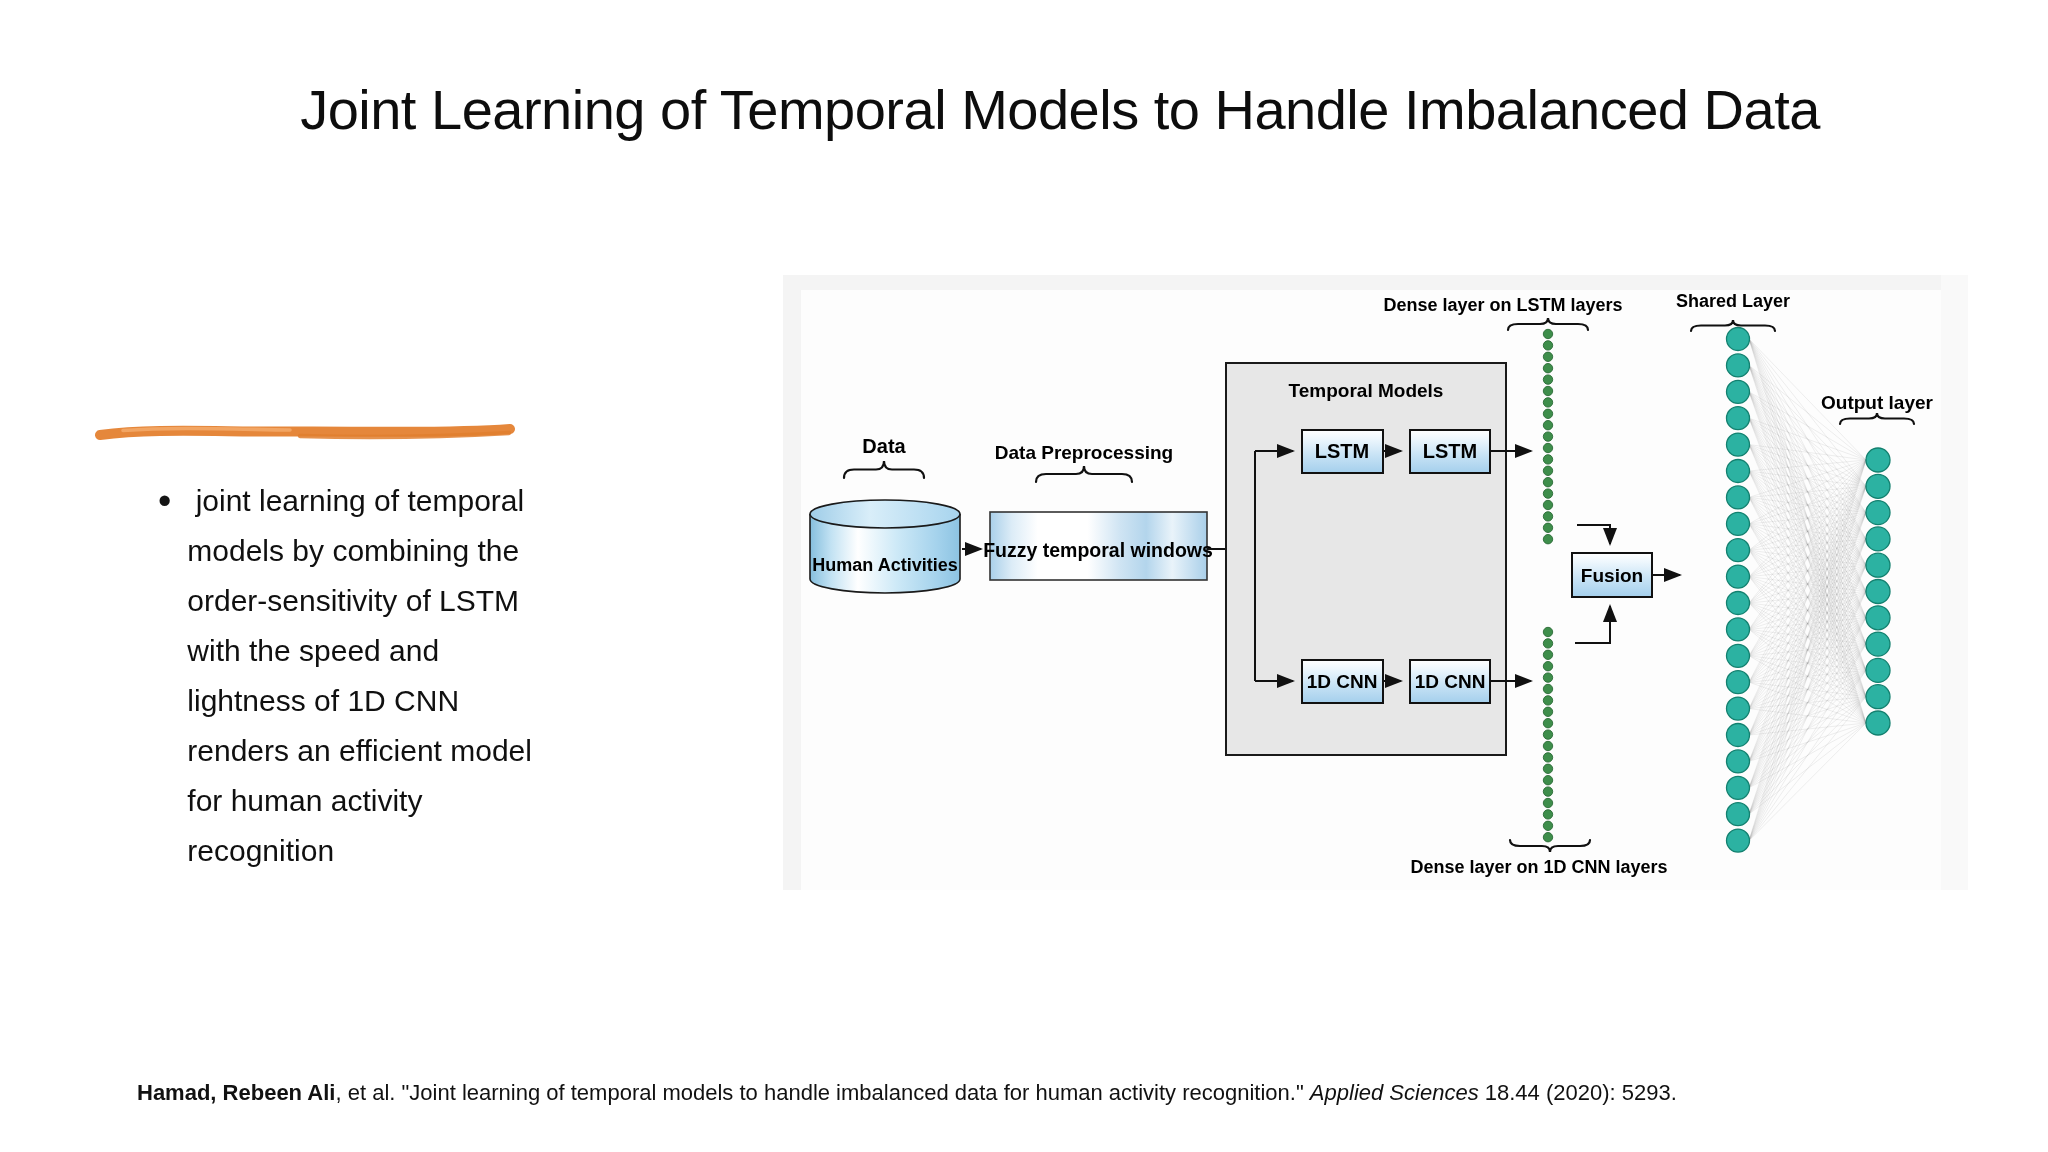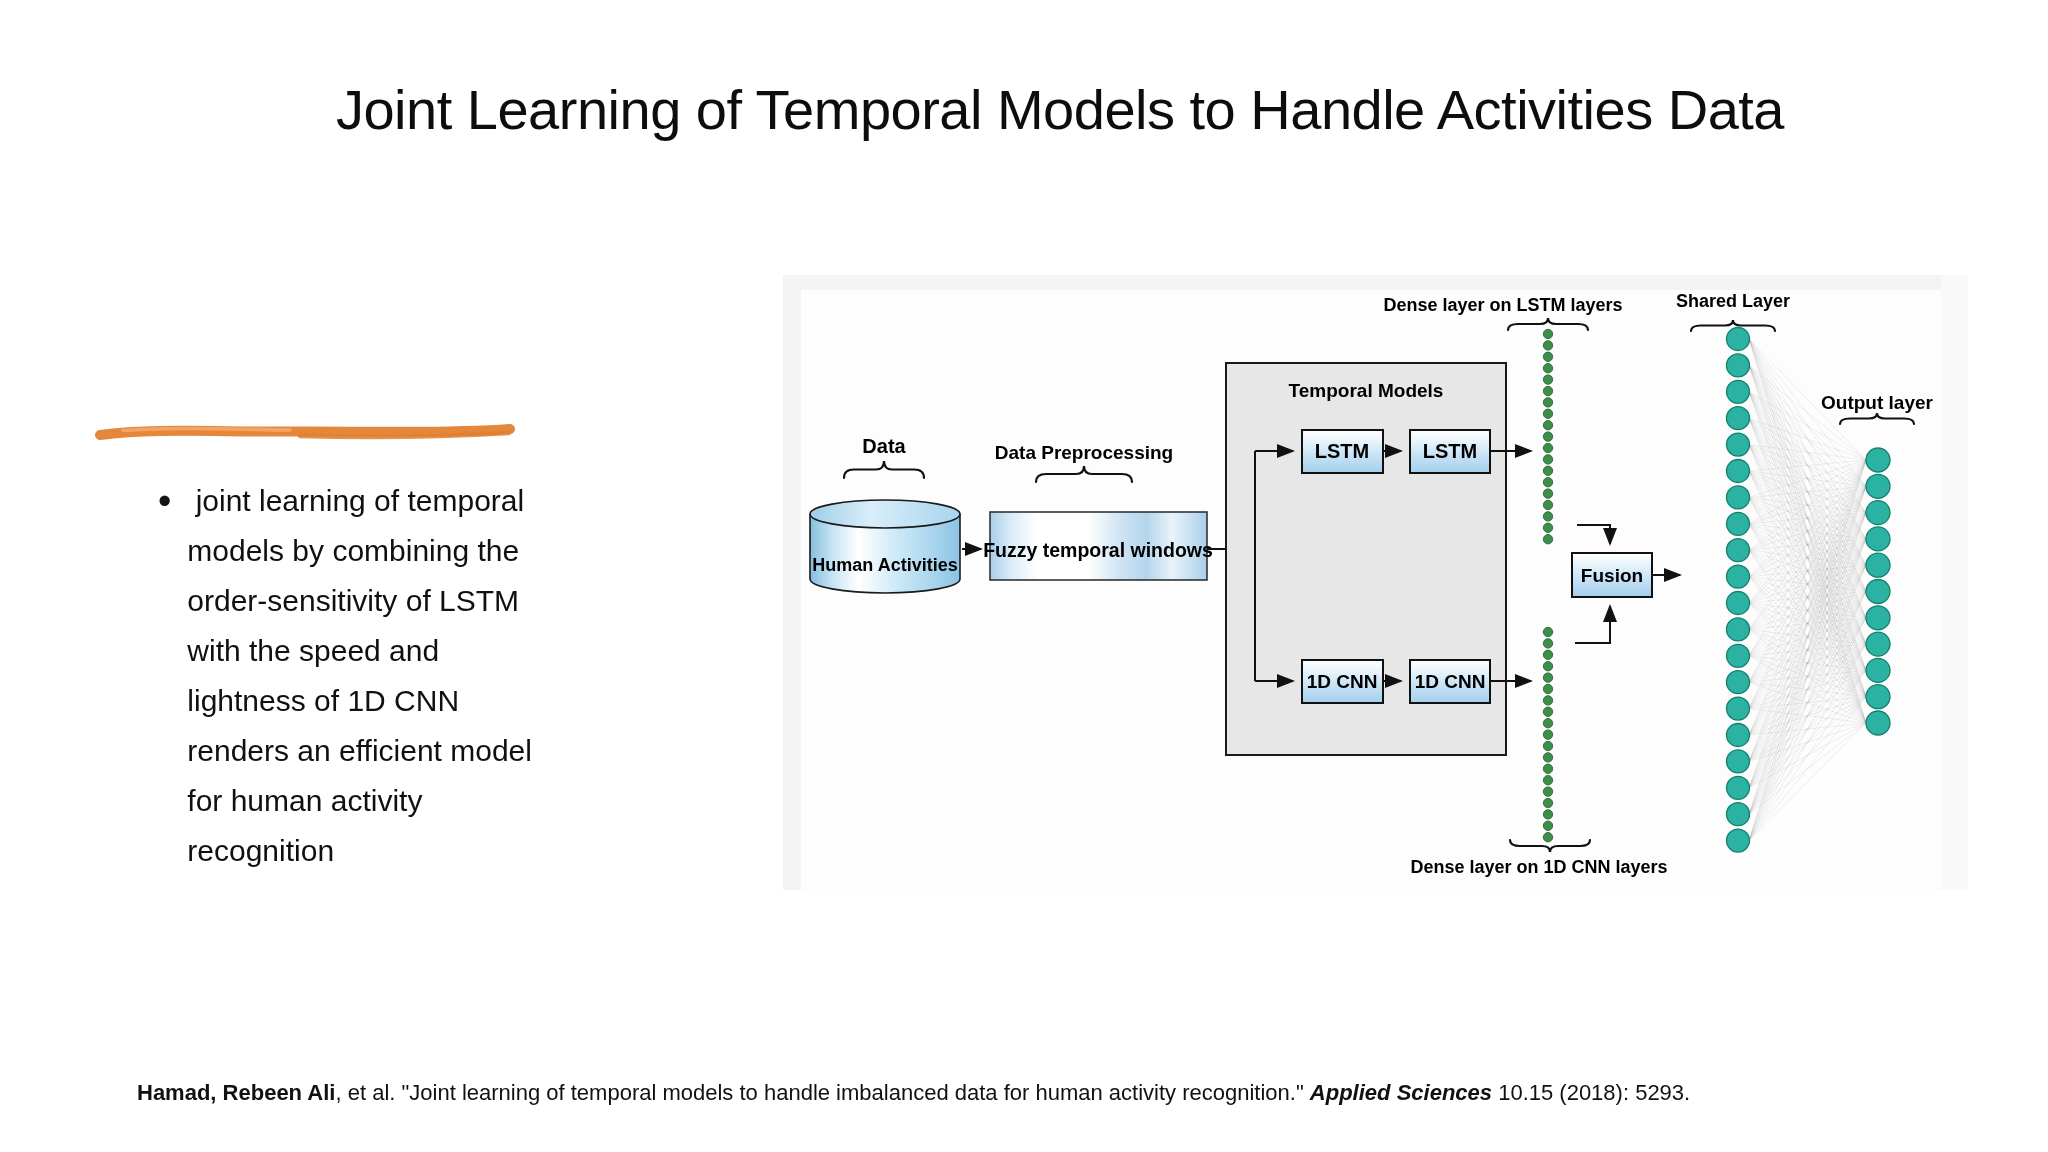--- a/index.html
+++ b/index.html
@@ -20,27 +20,27 @@
   .bullet-dot{font-size:38px;line-height:50px;margin-right:16px;}
   .bullet-text{
     font-size:30px;line-height:50px;white-space:pre;color:#101010;
   }
   .figure{position:absolute;left:783px;top:275px;width:1185px;height:615px;}
   .citation{
     position:absolute;left:137px;top:1079px;font-size:22px;line-height:1.3;
     color:#111;white-space:pre-wrap;
   }
   .citation .b{font-weight:bold;margin-top:38px;}
-  .citation .bi{font-weight:bold;font-style:italic;}
+  .citation .bi{font-weight:normal;font-style:italic;}
   svg text{font-family:"Liberation Sans","DejaVu Sans",sans-serif;}
 </style>
 </head>
 <body>
 
-<div class="title">Joint Learning of Temporal Models to Handle Activities Data</div>
+<div class="title">Joint Learning of Temporal Models to Handle Imbalanced Data</div>
 
 <svg class="marker-svg" width="420" height="28" viewBox="0 0 420 28">
   <path d="M5,17 C60,10 120,14 200,13.5 C280,13 350,16 415,11" fill="none" stroke="#e5873b" stroke-width="10" stroke-linecap="round"></path>
   <path d="M28,12.5 C80,9 130,11 195,12" fill="none" stroke="#f2a765" stroke-width="3.6" stroke-linecap="round" opacity="0.95"></path>
   <path d="M205,18 C280,20 345,19 414,15" fill="none" stroke="#e07f2f" stroke-width="4.5" stroke-linecap="round" opacity="0.85"></path>
 </svg>
 
 <div class="bullet-row">
   <span class="bullet-dot">•</span>
   <div class="bullet-text"> joint learning of temporal
@@ -446,13 +446,13 @@
       <path d="M1057,149 Q1057,143.5 1067,143.5 L1086,143.5 Q1094,143.5 1094,138 Q1094,143.5 1102,143.5 L1121,143.5 Q1131,143.5 1131,149" fill="none" stroke="#111" stroke-width="2.2" stroke-linecap="round"></path>
       <path d="M727,565 Q727,571 737,571 L759,571 Q767,571 767,577 Q767,571 775,571 L797,571 Q807,571 807,565" fill="none" stroke="#111" stroke-width="2.2" stroke-linecap="round"></path>
     </g>
 
   <text x="720" y="36" text-anchor="middle" font-size="18" font-weight="bold">Dense layer on LSTM layers</text>
   <text x="950" y="32" text-anchor="middle" font-size="18" font-weight="bold">Shared Layer</text>
   <text x="1094" y="134" text-anchor="middle" font-size="19" font-weight="bold">Output layer</text>
   <text x="756" y="598" text-anchor="middle" font-size="18" font-weight="bold">Dense layer on 1D CNN layers</text>
 </svg>
 
-<div class="citation"><span class="b">Hamad, Rebeen Ali</span><span>, et al. "Joint learning of temporal models to handle imbalanced data for human activity recognition." </span><span class="bi">Applied Sciences</span><span> 10.15 (2018): 5293.</span></div>
+<div class="citation"><span class="b">Hamad, Rebeen Ali</span><span>, et al. "Joint learning of temporal models to handle imbalanced data for human activity recognition." </span><span class="bi">Applied Sciences</span><span> 18.44 (2020): 5293.</span></div>
 
 </body></html>

